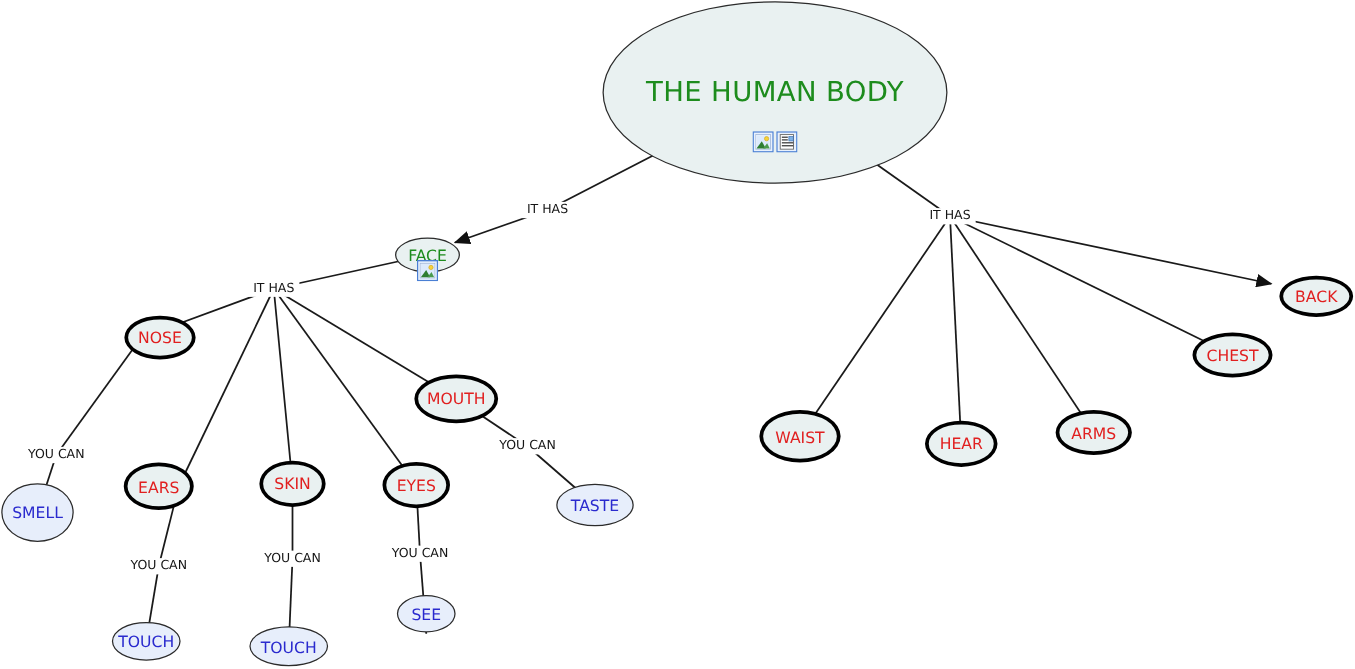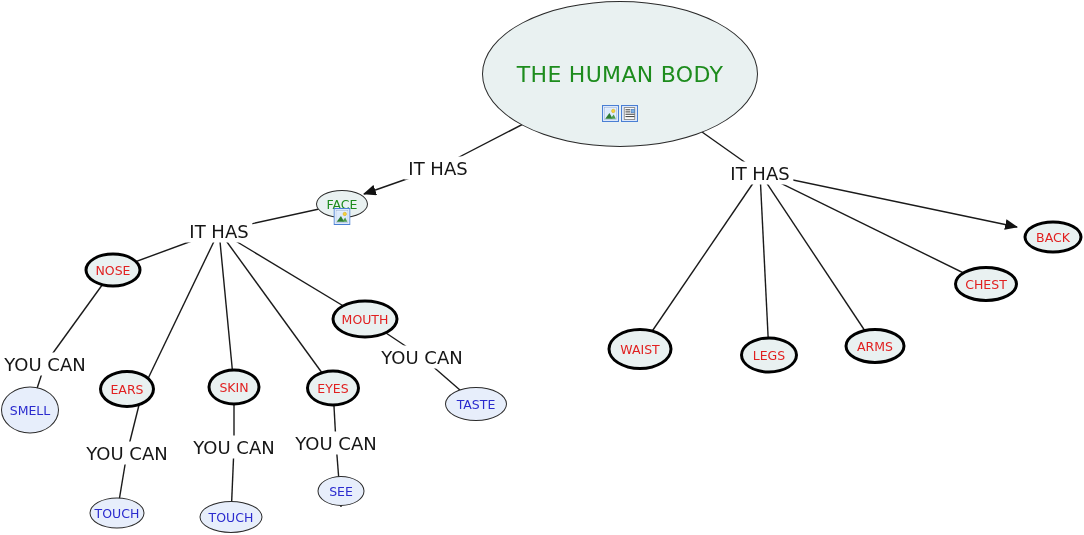--- a/index.html
+++ b/index.html
@@ -10,21 +10,21 @@
     font-family:"DejaVu Sans", sans-serif;
     overflow:hidden;
   }
   .edges{position:absolute;left:0;top:0;z-index:0;}
   .edge{stroke:#1a1a1a;stroke-width:1.4;fill:none;}
   .link-label{
     position:absolute;z-index:1;
     transform:translate(-50%,-50%);
     background:#ffffff;
     padding:1px 4px;
-    font-size:18px;color:#151515;
+    font-size:10px;color:#151515;
     white-space:nowrap;
   }
   .node{
     position:absolute;z-index:2;
     transform:translate(-50%,-50%);
     border-radius:50%;
     background:#e9f1f1;
     border:1.4px solid #2b2b2b;
     box-sizing:border-box;
     display:flex;align-items:center;justify-content:center;
@@ -122,41 +122,41 @@
     <svg class="res-icon face-icon" viewBox="0 0 16 16">
       <rect x="0.5" y="0.5" width="15" height="15" fill="#e8f1fd" stroke="#4a7fd4"></rect>
       <rect x="2.5" y="2.5" width="11" height="11" fill="#ffffff" stroke="#9fb6d9" stroke-width="0.6"></rect>
       <rect x="3" y="3" width="10" height="10" fill="#dceafc"></rect>
       <circle cx="10.6" cy="5.6" r="1.6" fill="#f5d33c" stroke="#d8a716" stroke-width="0.5"></circle>
       <path d="M3 13 L7 7.5 L10 13 Z" fill="#2e7d32"></path>
       <path d="M8 13 L11 9 L13 13 Z" fill="#4a9a4e"></path>
     </svg>
   </div>
 
-  <div class="node node--thick" style="left:113px;top:270px;width:57px;height:35px">
+  <div class="node node--thick" style="left:128px;top:270px;width:57px;height:35px">
     <span class="t-red">NOSE</span>
   </div>
   <div class="node node--thick" style="left:127px;top:389px;width:56px;height:38px">
     <span class="t-red">EARS</span>
   </div>
   <div class="node node--thick" style="left:234px;top:387px;width:53px;height:37px">
     <span class="t-red">SKIN</span>
   </div>
   <div class="node node--thick" style="left:333px;top:388px;width:54px;height:37px">
     <span class="t-red">EYES</span>
   </div>
   <div class="node node--thick" style="left:640px;top:349px;width:65px;height:42px">
     <span class="t-red">WAIST</span>
   </div>
 
   <div class="node node--thick" style="left:365px;top:319px;width:67px;height:39px">
     <span class="t-red">MOUTH</span>
   </div>
   <div class="node node--thick" style="left:769px;top:355px;width:58px;height:37px">
-    <span class="t-red">LEGS</span>
+    <span class="t-red">HEAR</span>
   </div>
   <div class="node node--thick" style="left:875px;top:346px;width:61px;height:36px">
     <span class="t-red">ARMS</span>
   </div>
   <div class="node node--thick" style="left:986px;top:284px;width:64px;height:36px">
     <span class="t-red">CHEST</span>
   </div>
   <div class="node node--thick" style="left:1053px;top:237px;width:59px;height:33px">
     <span class="t-red">BACK</span>
   </div>

